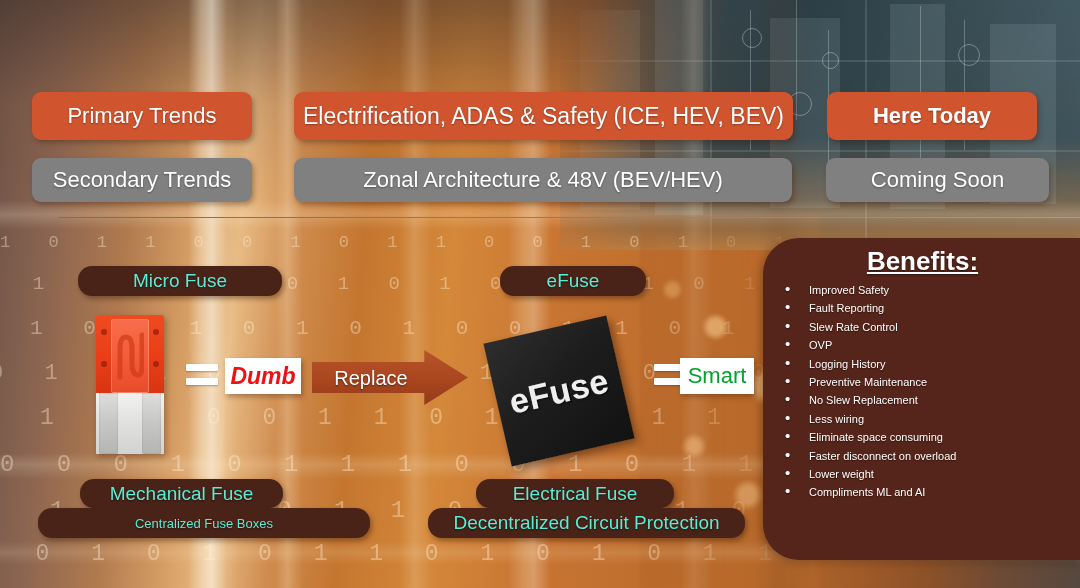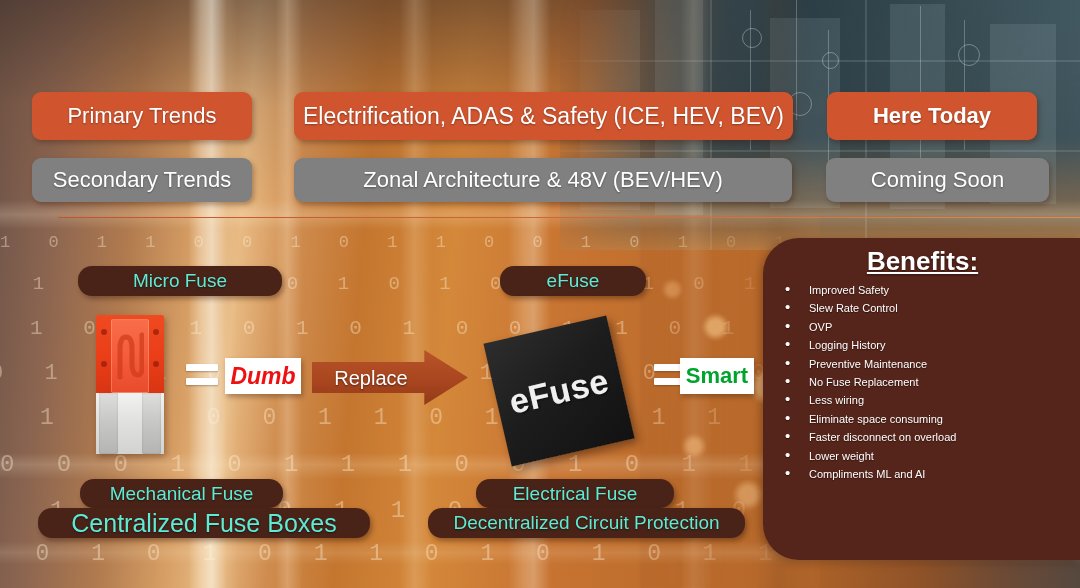--- a/index.html
+++ b/index.html
@@ -116,21 +116,21 @@
     position:absolute;display:flex;align-items:center;justify-content:center;
     background:#4a2318;color:#5eead4;border-radius:14px;
     text-shadow:0 1px 2px rgba(0,0,0,0.55);
     box-shadow:2px 3px 5px rgba(50,22,10,0.40);
     box-sizing:border-box;
     text-align:center;
   }
   #tag-microfuse {left:78px; top:266px;width:204px;height:30px;font-size:19px;}
   #tag-efuse     {left:500px;top:266px;width:146px;height:30px;font-size:19px;}
   #tag-mech      {left:80px; top:479px;width:203px;height:29px;font-size:19px;}
-  #tag-central   {left:38px; top:508px;width:332px;height:30px;font-size:25px;}
+  #tag-central   {left:38px; top:508px;width:332px;height:30px;font-size:13px;}
   #tag-elec      {left:476px;top:479px;width:198px;height:29px;font-size:19px;}
   #tag-decentral {left:428px;top:508px;width:317px;height:30px;font-size:19px;}
 
   
   #microfuse{position:absolute;left:96px;top:315px;width:68px;height:139px;
     box-shadow:2px 3px 6px rgba(60,25,10,0.35);}
   #microfuse .body{
     position:absolute;left:0;top:0;width:68px;height:78px;
     background:linear-gradient(180deg,#f04a20 0%,#ea3d18 55%,#d83513 100%);
     border-radius:2px 2px 0 0;
@@ -171,21 +171,21 @@
 
   .valuebox{
     position:absolute;display:flex;align-items:center;justify-content:center;
     background:#ffffff;
     box-shadow:2px 3px 5px rgba(60,25,10,0.35);
     box-sizing:border-box;
   }
   #box-dumb{left:213px;top:358px;width:76px;height:36px;margin-left:12px;}
   #box-dumb .val{color:#ee1111;font-style:italic;font-weight:bold;font-size:23px;}
   #box-smart{left:680px;top:358px;width:74px;height:36px;}
-  #box-smart .val{color:#00a32b;font-weight:bold;font-size:22px;}
+  #box-smart .val{color:#00a32b;font-weight:normal;font-size:22px;}
 
   
   #arrow-replace{position:absolute;left:312px;top:350px;width:156px;height:55px;}
   #arrow-replace .shape{
     position:absolute;inset:0;
     background:linear-gradient(180deg,#b8542a 0%,#a9461f 55%,#933b19 100%);
     -webkit-clip-path:polygon(0 22%,72% 22%,72% 0,100% 50%,72% 100%,72% 78%,0 78%);
             clip-path:polygon(0 22%,72% 22%,72% 0,100% 50%,72% 100%,72% 78%,0 78%);
     filter:drop-shadow(2px 3px 4px rgba(60,25,10,0.35));
   }
@@ -336,25 +336,26 @@
     <div class="val">Smart</div>
   </div>
 
   <div class="tag" id="tag-elec">Electrical Fuse</div>
   <div class="tag" id="tag-decentral">Decentralized Circuit Protection</div>
 
   <div id="benefits">
     <div class="btitle">Benefits:</div>
     <ul>
         <li>Improved Safety</li>
+        <li>Fault Reporting</li>
         <li>Slew Rate Control</li>
         <li>OVP</li>
         <li>Logging History</li>
         <li>Preventive Maintenance</li>
-        <li>No Fuse Replacement</li>
+        <li>No Slew Replacement</li>
         <li>Less wiring</li>
         <li>Eliminate space consuming</li>
         <li>Faster disconnect on overload</li>
         <li>Lower weight</li>
         <li>Compliments ML and AI</li>
       </ul>
   </div>
 
 </div>
 

